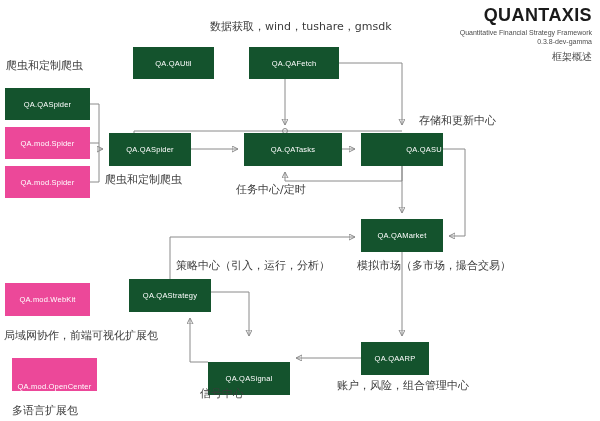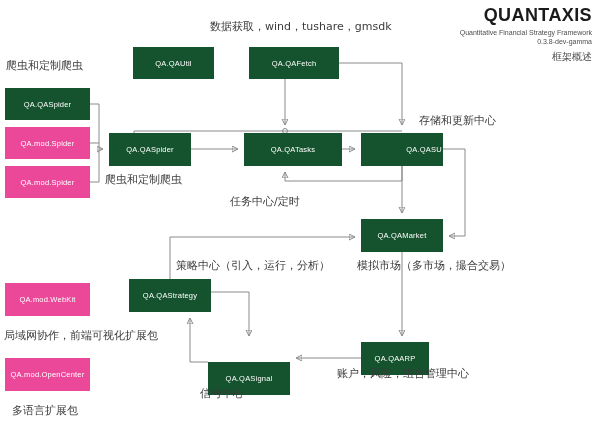--- a/index.html
+++ b/index.html
@@ -140,32 +140,32 @@
       </div>
       <div class="box dark" style="left: 208px; top: 342px; width: 82px; height: 33px; margin-top: 20px;">
         <span>QA.QASignal</span>
       </div>
       <div class="box dark" style="left: 361px; top: 342px; width: 68px; height: 33px;">
         <span>QA.QAARP</span>
       </div>
       <div class="box gray" style="left: 5px; top: 283px; width: 85px; height: 33px;">
         <span>QA.mod.WebKit</span>
       </div>
-      <div class="box gray" style="left: 5px; top: 358px; width: 85px; height: 33px;">
+      <div class="box gray" style="left: 12px; top: 358px; width: 85px; height: 33px; align-items: flex-end;">
         <span>QA.mod.OpenCenter</span>
       </div>
     </div>
 
   <div id="annotations">
       <div class="lbl cn" style="left: 210px; top: 19px;">数据获取，wind，tushare，gmsdk</div>
       <div class="lbl cn" style="left: 6px; top: 58px;">爬虫和定制爬虫</div>
       <div class="lbl cn" style="left: 105px; top: 172px;">爬虫和定制爬虫</div>
-      <div class="lbl cn" style="left: 230px; top: 182px; margin-top: 12px;">任务中心/定时</div>
+      <div class="lbl cn" style="left: 236px; top: 182px;">任务中心/定时</div>
       <div class="lbl cn" style="left: 419px; top: 113px;">存储和更新中心</div>
       <div class="lbl cn" style="left: 357px; top: 258px;">模拟市场（多市场，撮合交易）</div>
       <div class="lbl cn" style="left: 176px; top: 258px;">策略中心（引入，运行，分析）</div>
       <div class="lbl cn" style="left: 200px; top: 386px;">信号中心</div>
-      <div class="lbl cn" style="left: 337px; top: 366px;">账户，风险，组合管理中心</div>
+      <div class="lbl cn" style="left: 337px; top: 378px;">账户，风险，组合管理中心</div>
       <div class="lbl cn" style="left: 4px; top: 328px;">局域网协作，前端可视化扩展包</div>
       <div class="lbl cn" style="left: 12px; top: 403px;">多语言扩展包</div>
     </div>
 
 </div>
 
 </body></html>

